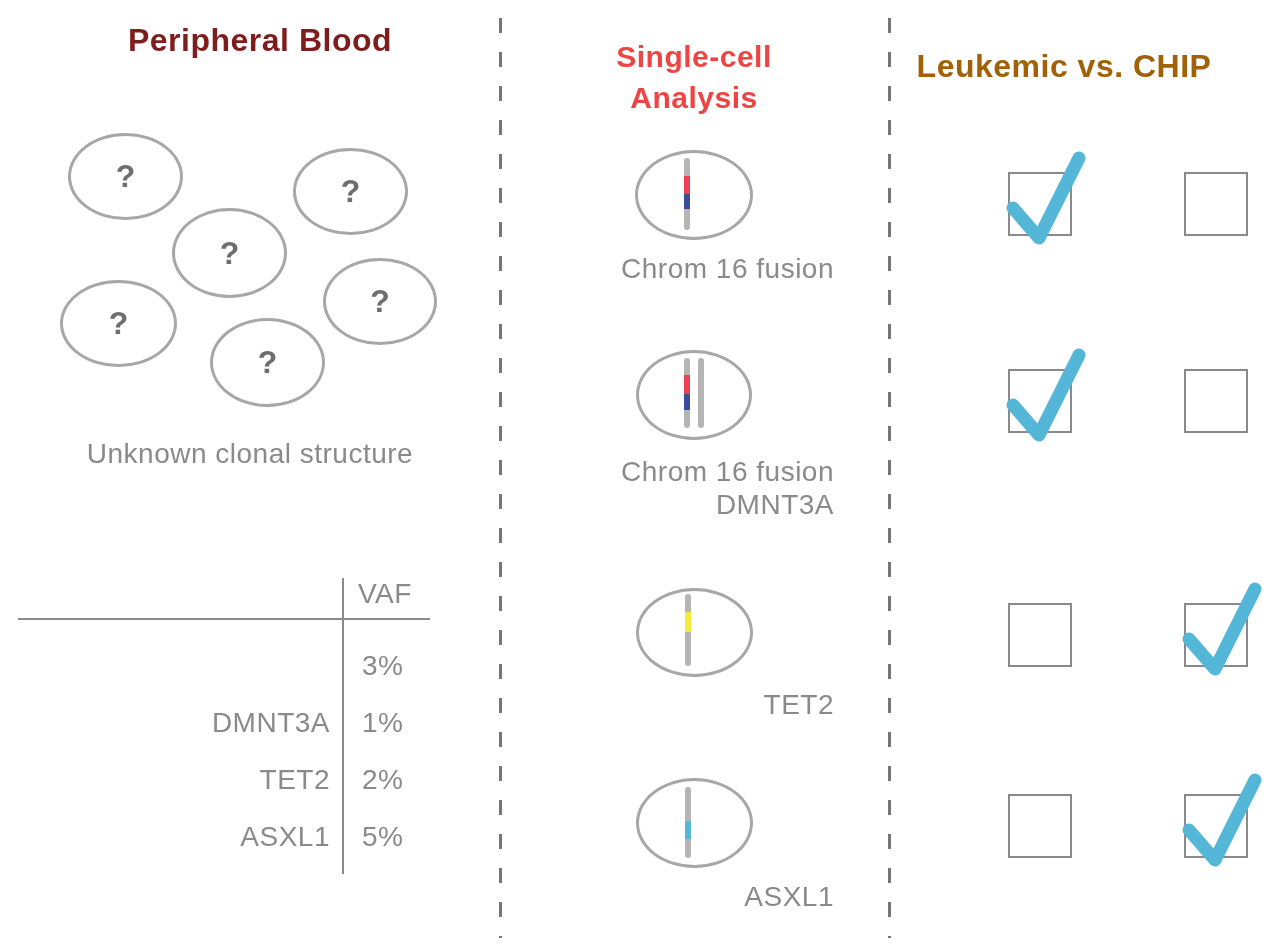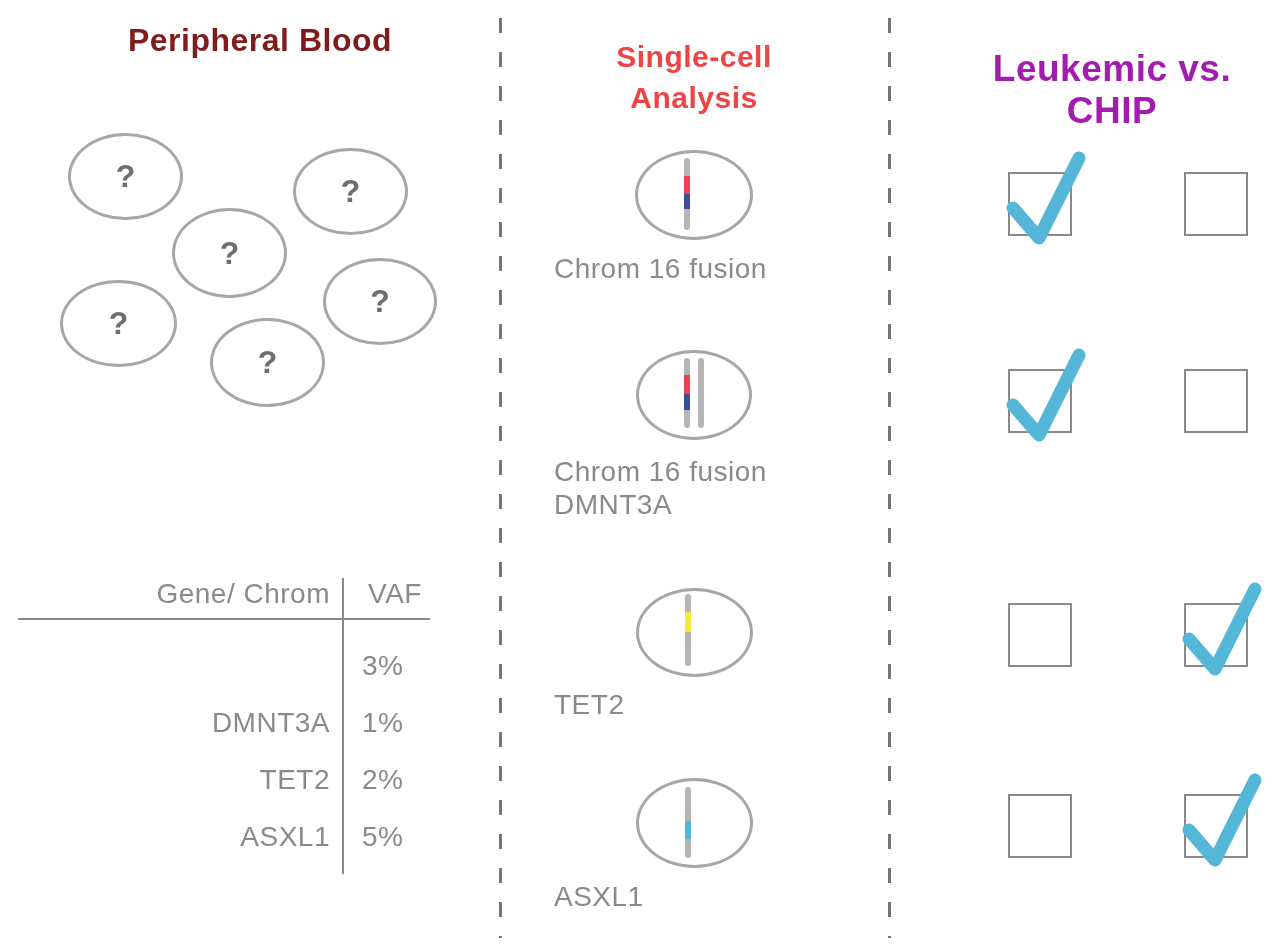--- a/index.html
+++ b/index.html
@@ -17,50 +17,50 @@
   }
   .q-cell{
     border:3px solid #a7a7a7;border-radius:50%;
     display:flex;align-items:center;justify-content:center;
     color:#6e6e6e;font-weight:700;font-size:32px;background:#fff;box-sizing:border-box;
   }
   .gray-text{color:#8a8a8a;letter-spacing:.5px;}
   .caption{font-size:28px;text-align:center;}
   .tbl-cell{font-size:28px;line-height:32px;white-space:nowrap;}
   .right{text-align:right;}
-  .center{text-align:center;}
+  .center{}
   .italic{}
   .tbl-hline{height:2px;background:#8a8a8a;}
   .tbl-vline{width:2px;background:#8a8a8a;}
   .sc-ellipse{
     border:3px solid #a7a7a7;border-radius:50%;background:#fff;box-sizing:border-box;
   }
   .chrom-bar{
     position:absolute;width:6px;border-radius:3px;overflow:hidden;background:#b5b5b5;
   }
   .chrom-seg{position:absolute;left:0;width:100%;}
-  .sc-label{font-size:28px;text-align:left;}
+  .sc-label{font-size:28px;text-align:right;}
   .checkbox{
     border:2px solid #8a8a8a;background:#fff;width:64px;height:64px;box-sizing:border-box;
   }
   .check-svg{position:absolute;left:-7px;top:-28px;width:84px;height:100px;overflow:visible;}
 </style>
 </head>
 <body>
 
 <div id="canvas">
 
   <div class="abs col-header" style="left: 20px; top: 22px; width: 480px; font-size: 32px; color: #7f1d1d;">Peripheral Blood</div>
 
   <div class="abs col-header" style="left: 574px; top: 36px; width: 240px; font-size: 30px; line-height: 41px; color: #ef4444;">
     <div>Single-cell</div>
     <div>Analysis</div>
   </div>
 
-  <div class="abs col-header" style="left: 944px; top: 48px; width: 336px; font-size: 37px; color: #a21caf;">Leukemic vs. CHIP</div>
+  <div class="abs col-header" style="left: 896px; top: 48px; width: 336px; font-size: 32px; color: #a16207;">Leukemic vs. CHIP</div>
 
   <div class="abs divider" style="left:499px;top:18px;height:920px;"></div>
   <div class="abs divider" style="left:888px;top:18px;height:920px;"></div>
 
   <div class="abs q-cell" style="left:68px;top:133px;width:115px;height:87px;">
     <span>?</span>
   </div>
   <div class="abs q-cell" style="left:293px;top:148px;width:115px;height:87px;">
     <span>?</span>
   </div>
@@ -70,22 +70,22 @@
   <div class="abs q-cell" style="left:60px;top:280px;width:117px;height:87px;">
     <span>?</span>
   </div>
   <div class="abs q-cell" style="left:323px;top:258px;width:114px;height:87px;">
     <span>?</span>
   </div>
   <div class="abs q-cell" style="left:210px;top:318px;width:115px;height:89px;">
     <span>?</span>
   </div>
 
+  <div class="abs gray-text caption" style="left:20px;top:438px;width:460px;">Unknown clonal structure</div>
 
-  <div class="abs gray-text tbl-cell right" style="left:20px;top:578px;width:310px;">Gene/ Chrom</div>
   <div class="abs gray-text tbl-cell center" style="left:358px;top:578px;width:74px;">VAF</div>
   <div class="abs tbl-hline" style="left:18px;top:618px;width:412px;"></div>
   <div class="abs tbl-vline" style="left:342px;top:578px;height:296px;"></div>
 
   <div class="abs gray-text tbl-cell" style="left:362px;top:650px;width:70px;">3%</div>
 
   <div class="abs gray-text tbl-cell right italic" style="left:20px;top:707px;width:310px;">DMNT3A</div>
   <div class="abs gray-text tbl-cell" style="left:362px;top:707px;width:70px;">1%</div>
 
   <div class="abs gray-text tbl-cell right italic" style="left:20px;top:764px;width:310px;">TET2</div>

